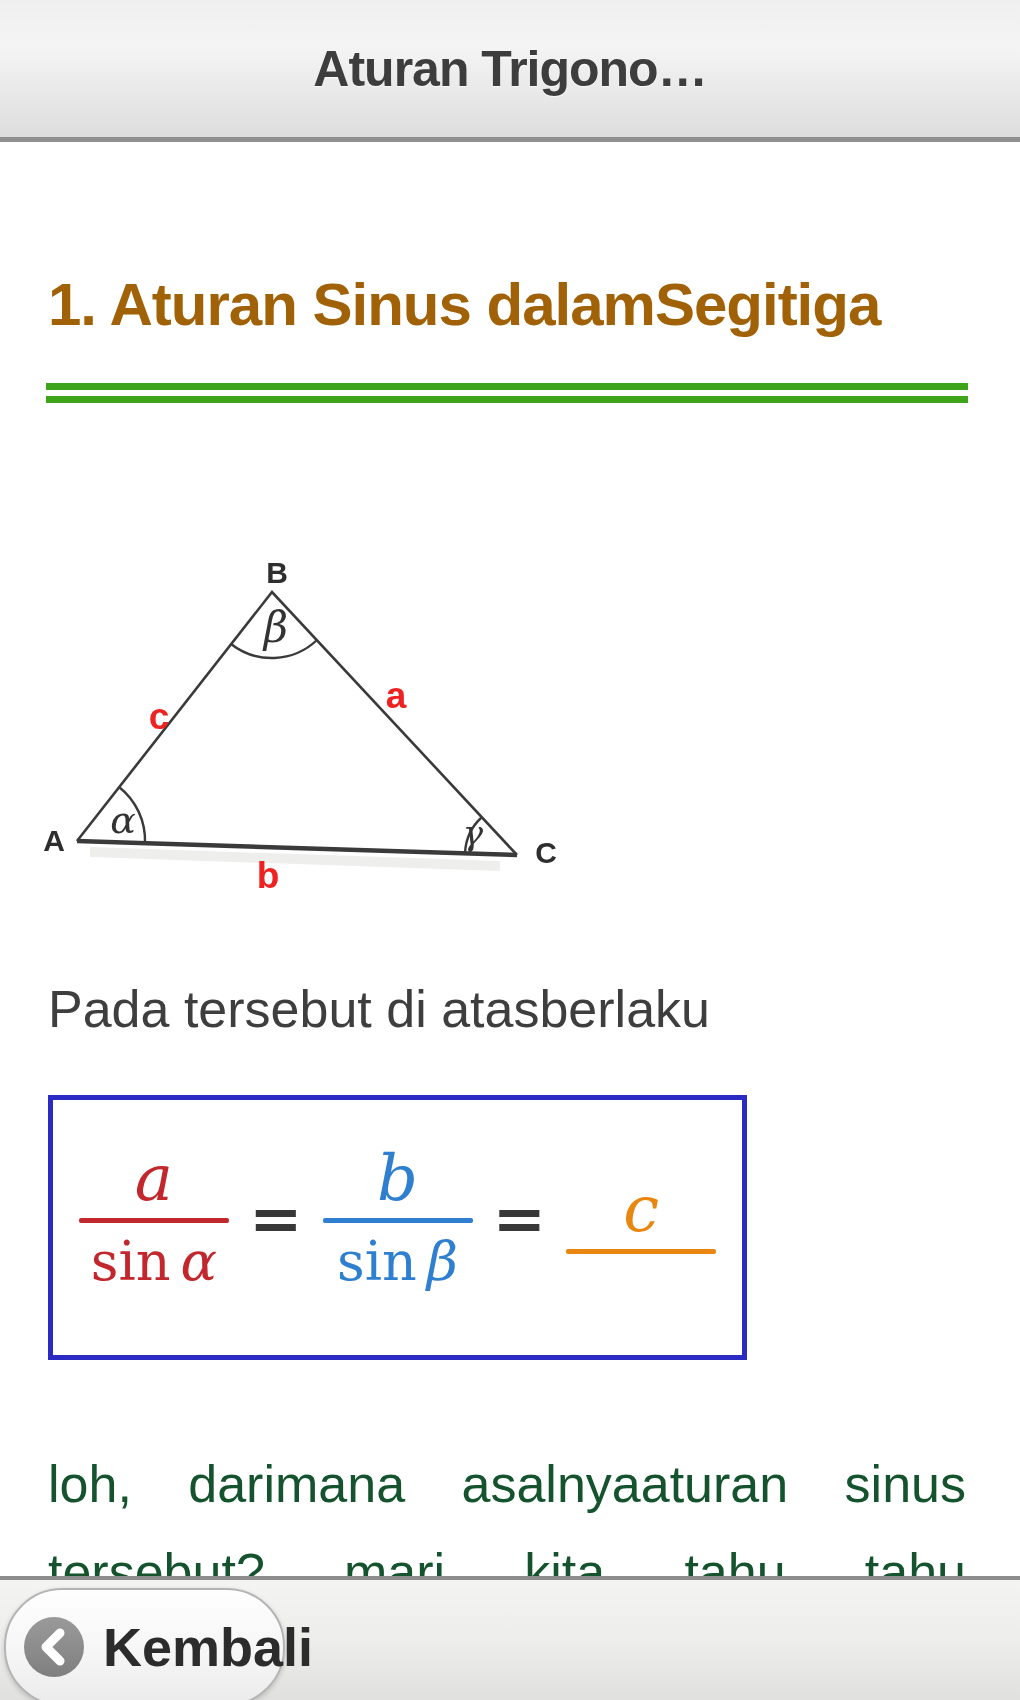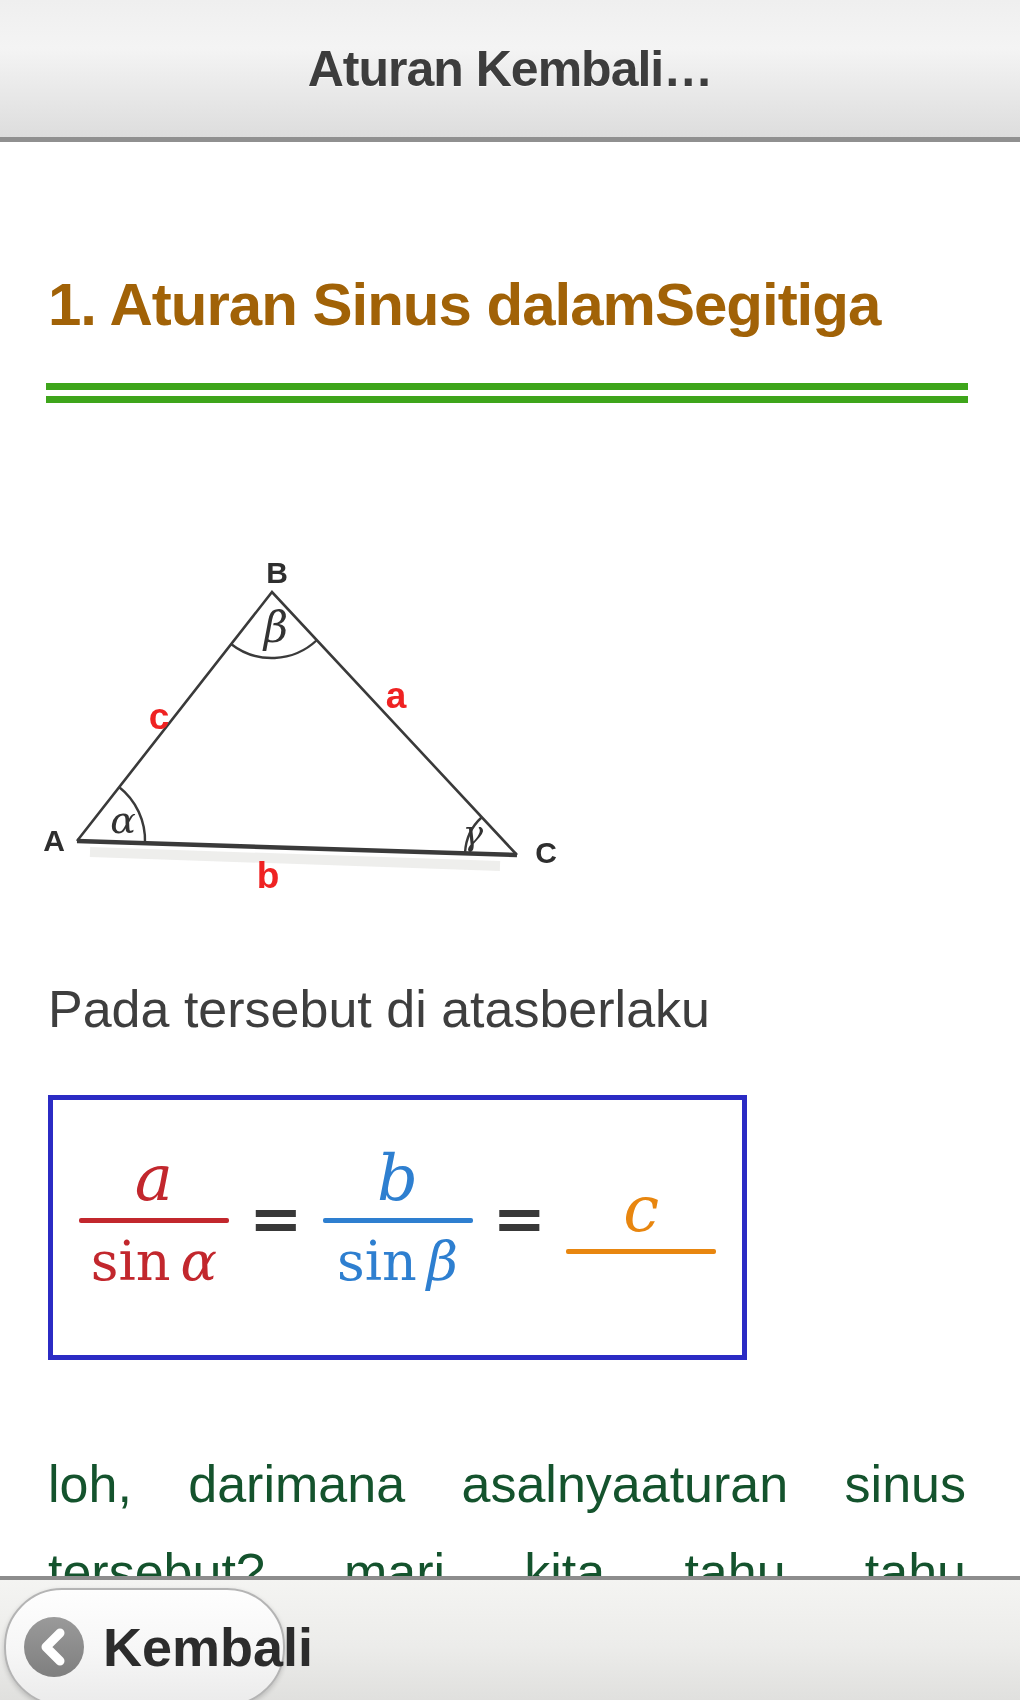--- a/index.html
+++ b/index.html
@@ -87,21 +87,21 @@
   .back-label{
     margin-left:19px;font-size:54px;font-weight:bold;color:#2c2c2c;white-space:nowrap;
   }
 </style>
 </head>
 <body>
 
 <div class="screen">
 
   <div class="title-bar">
-    <div class="app-title">Aturan Kembali…</div>
+    <div class="app-title">Aturan Trigono…</div>
   </div>
 
   <h1 class="section-heading">1. Aturan Sinus dalamSegitiga</h1>
 
   <div class="green-divider">
     <div class="bar"></div>
     <div class="bar"></div>
   </div>
 
   <svg class="triangle-figure" viewBox="0 0 540 370" xmlns="http://www.w3.org/2000/svg">

